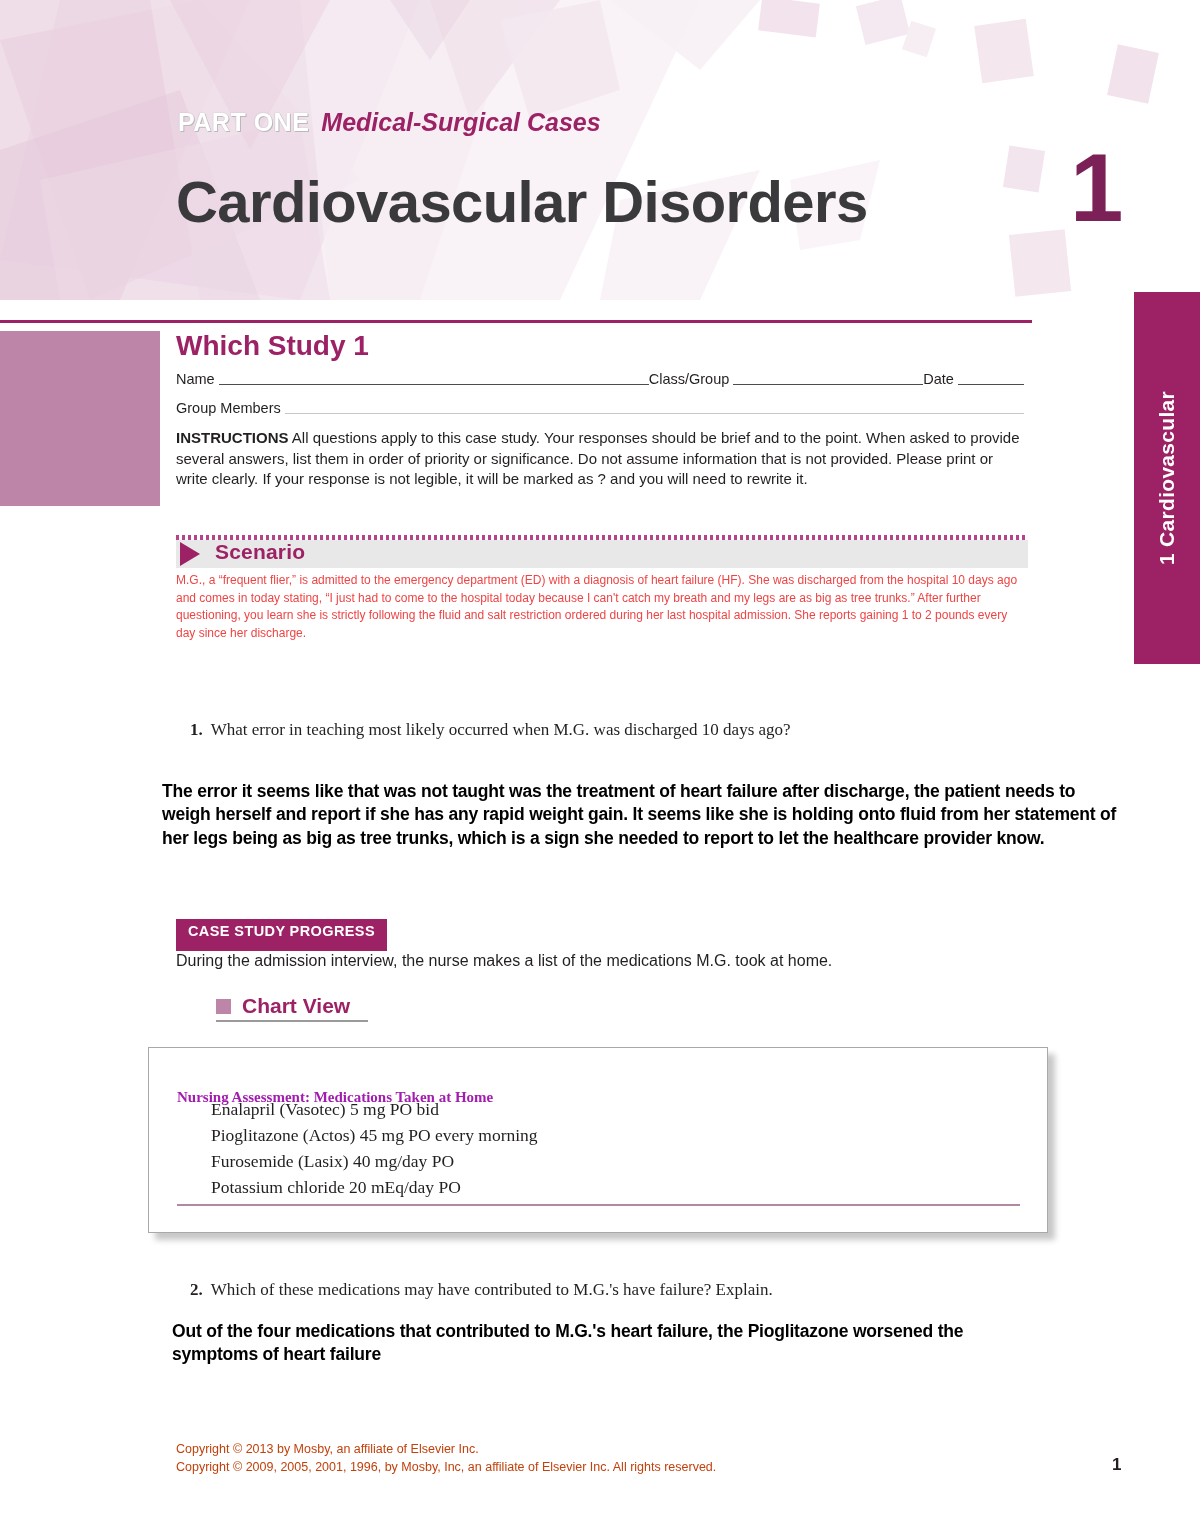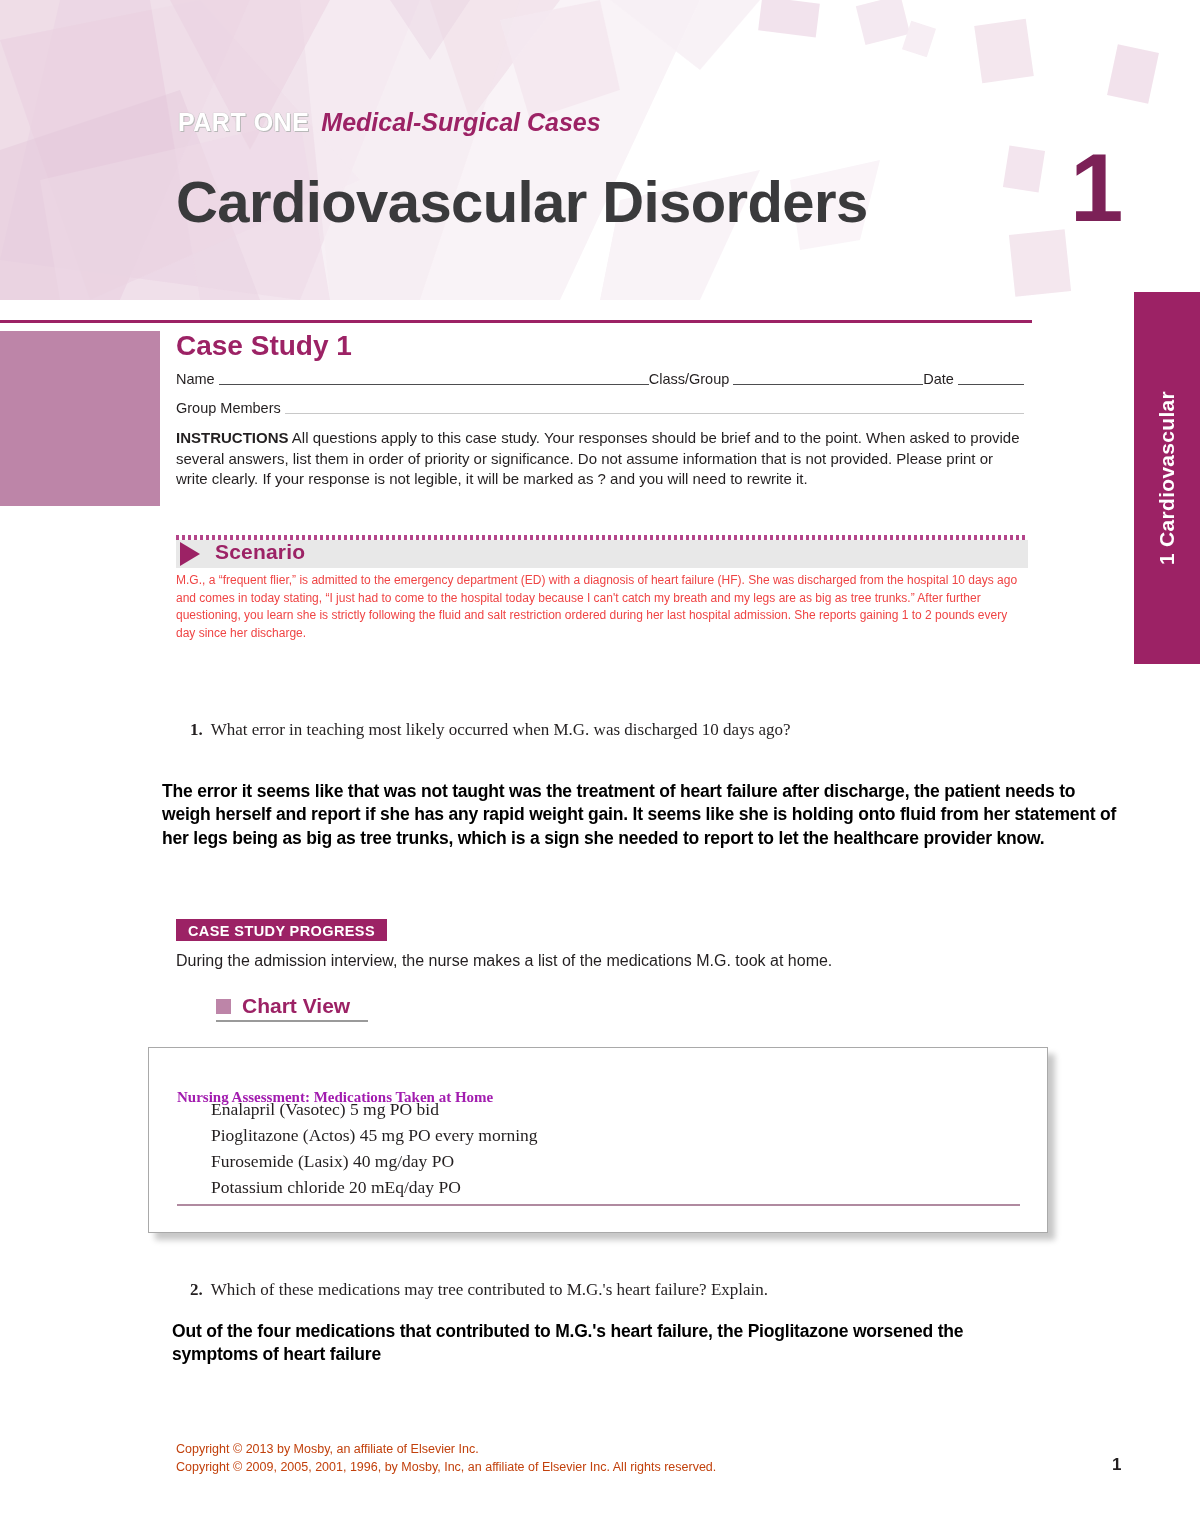--- a/index.html
+++ b/index.html
@@ -249,21 +249,21 @@
   }
   .a1 { left: 162px; top: 780px; width: 960px; }
   .a2 { left: 172px; top: 1320px; width: 1010px; white-space: nowrap; overflow: visible; }
   .a2 .l2 { display: block; white-space: normal; }
 
   
   .progress-badge {
     position: absolute;
     left: 176px;
     top: 919px;
-    padding: 4px 12px 2px 12px;
+    padding: 4px 12px 12px 12px;
     background: #9c2265;
     color: #ffffff;
     font-size: 14.5px;
     font-weight: bold;
     letter-spacing: 0.4px;
   }
   .progress-text {
     position: absolute;
     left: 176px;
     top: 950px;
@@ -410,21 +410,21 @@
   <div class="chapter-number">1</div>
 
   <div class="side-tab">
     <span class="side-tab-label">1  Cardiovascular</span>
   </div>
 
   <div class="top-rule"></div>
   <div class="left-block"></div>
 
   <div class="cs-title">
-    <span>Case Study</span>
+    <span>Which Study</span>
     <span class="num">1</span>
   </div>
 
   <div class="form-row">
     <span class="form-label">Name</span>
     <span class="rule-fill rule-name"></span>
     <span class="form-label">Class/Group</span>
     <span class="rule-fill rule-class"></span>
     <span class="form-label">Date</span>
     <span class="rule-fill rule-date"></span>
@@ -467,21 +467,21 @@
     <ul class="med-list">
       <li class="med-item">Enalapril (Vasotec) 5 mg PO bid</li>
       <li class="med-item">Pioglitazone (Actos) 45 mg PO every morning</li>
       <li class="med-item">Furosemide (Lasix) 40 mg/day PO</li>
       <li class="med-item">Potassium chloride 20 mEq/day PO</li>
     </ul>
     <div class="chartbox-rule"></div>
   </div>
 
   <div class="question q2">
-    <span class="qnum">2.</span><span>Which of these medications may tree contributed to M.G.'s heart failure? Explain.</span>
+    <span class="qnum">2.</span><span>Which of these medications may have contributed to M.G.'s have failure? Explain.</span>
   </div>
   <div class="answer a2">
     <span>Out of the four medications that contributed to M.G.'s heart failure, the Pioglitazone worsened the</span>
     <span class="l2">symptoms of heart failure</span>
   </div>
 
   <div class="footer">
     <div>Copyright © 2013 by Mosby, an affiliate of Elsevier Inc.</div>
     <div>Copyright © 2009, 2005, 2001, 1996, by Mosby, Inc, an affiliate of Elsevier Inc.  All rights reserved.</div>
   </div>

